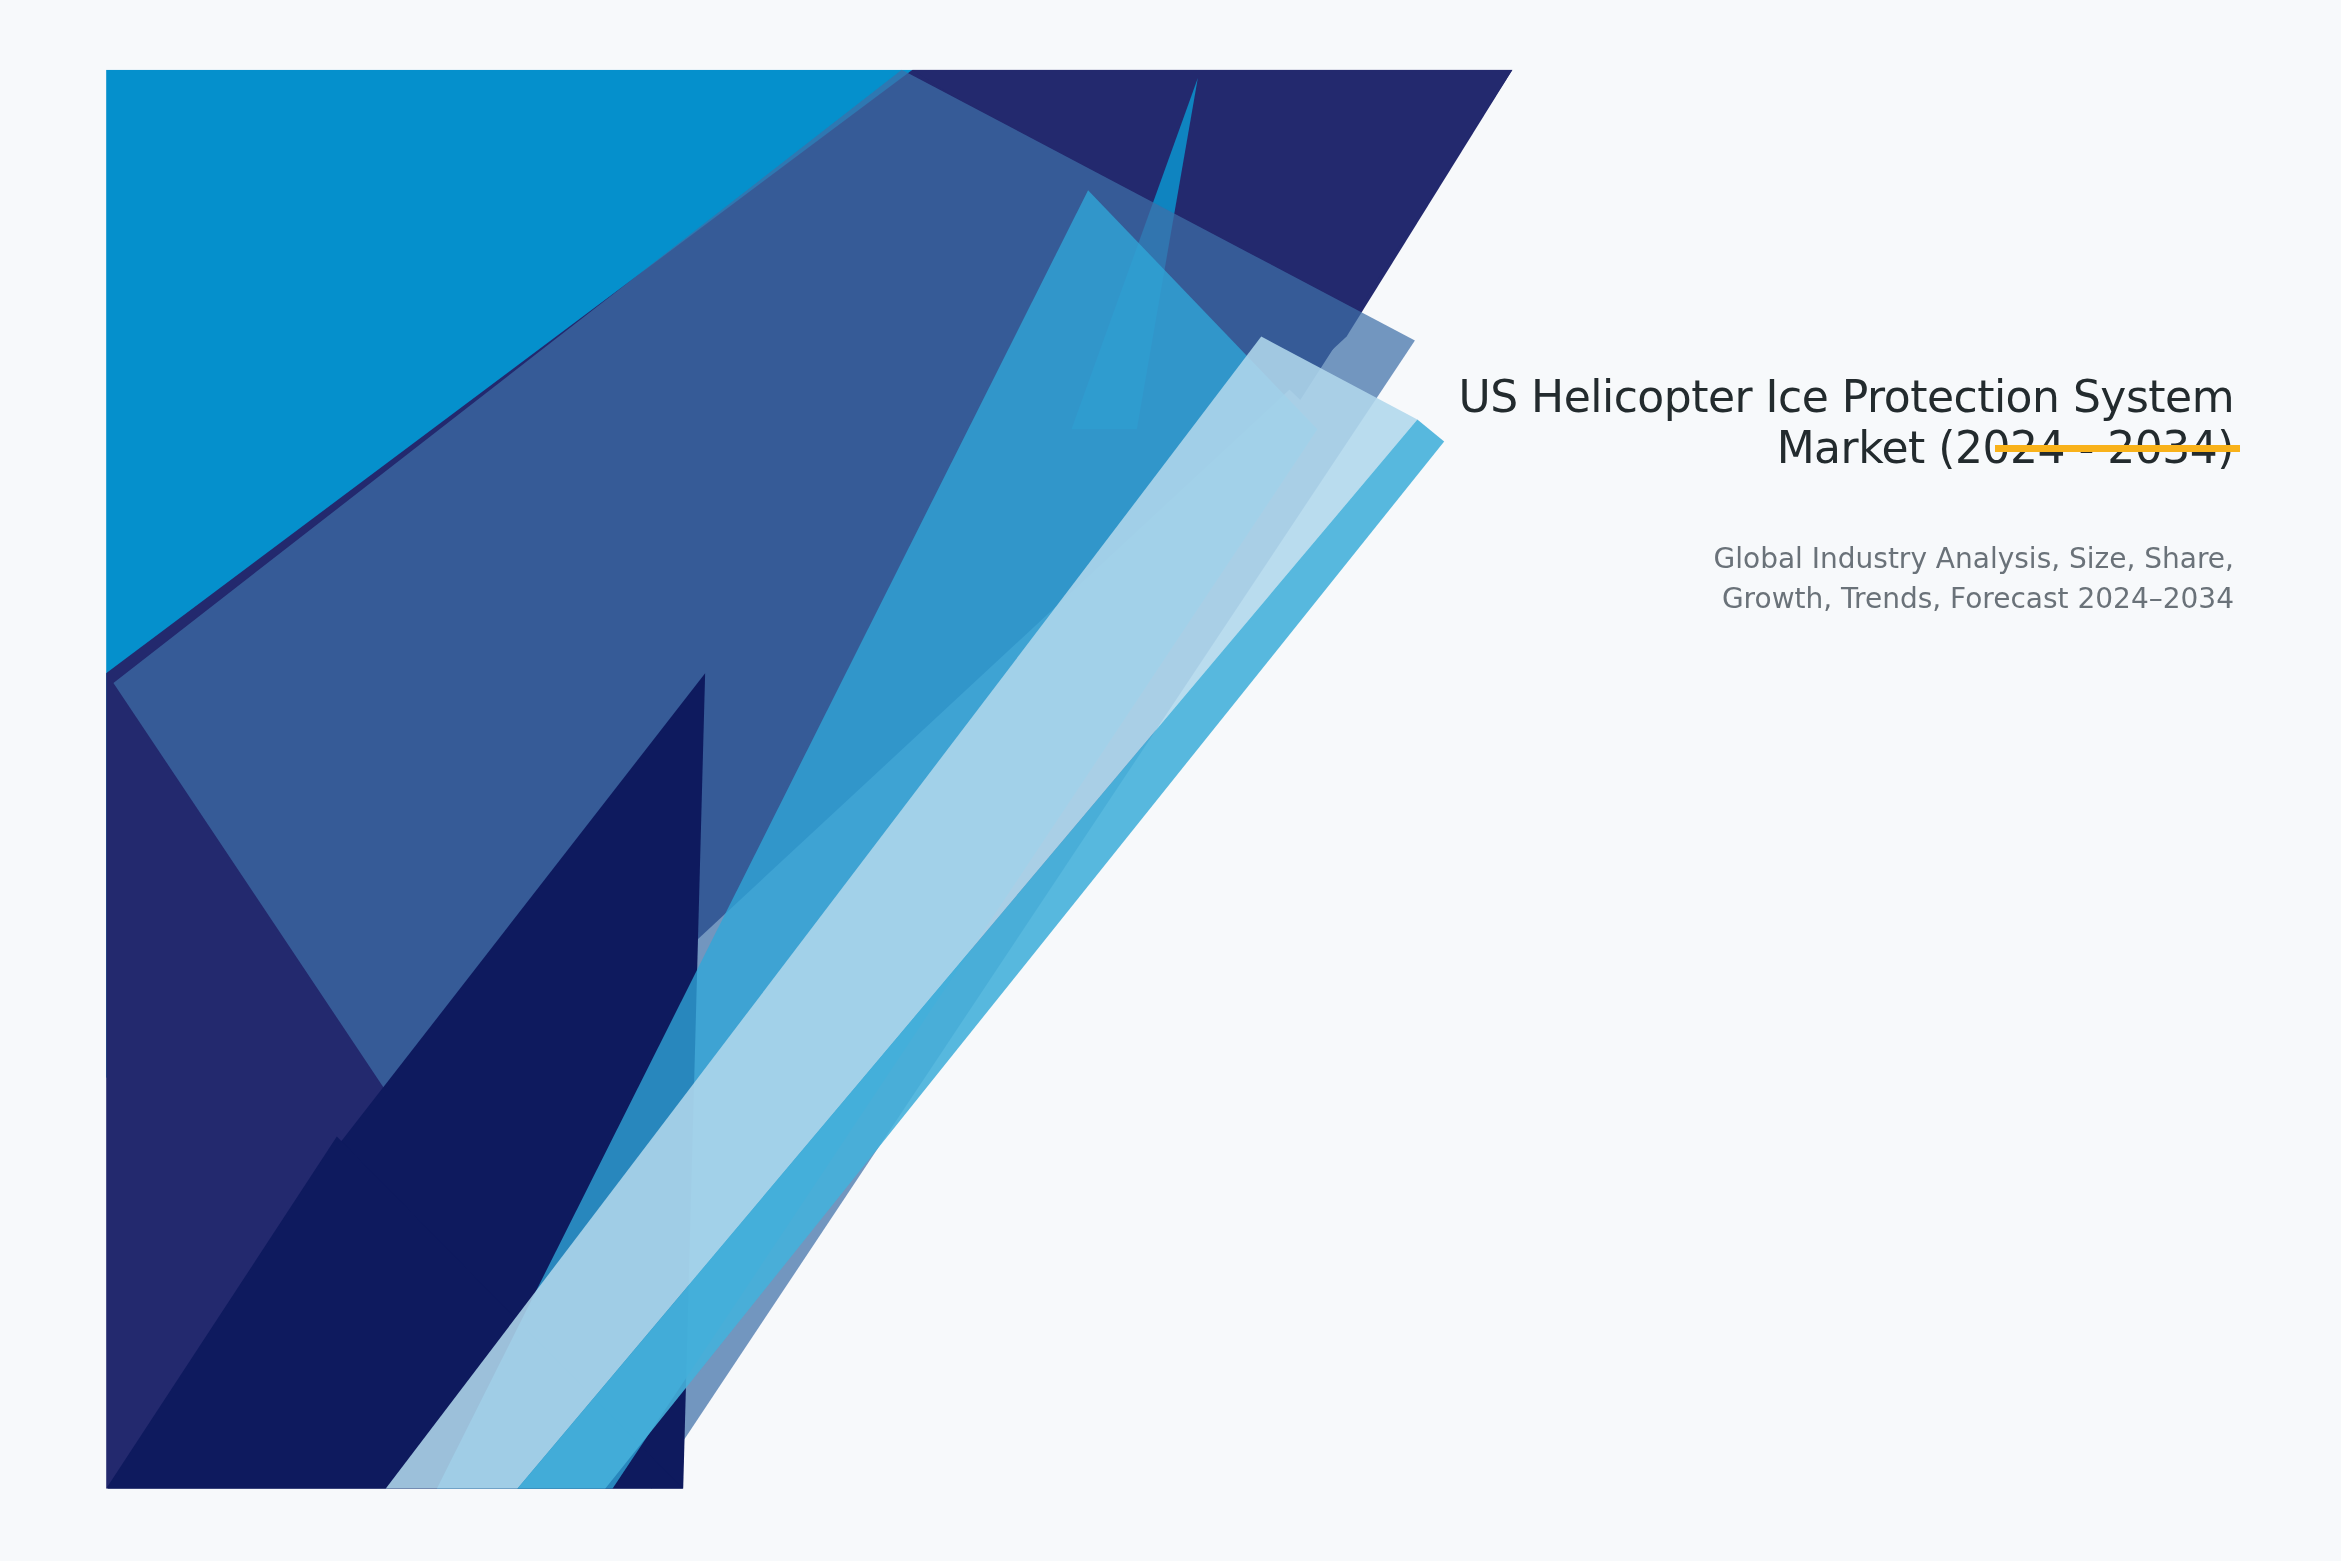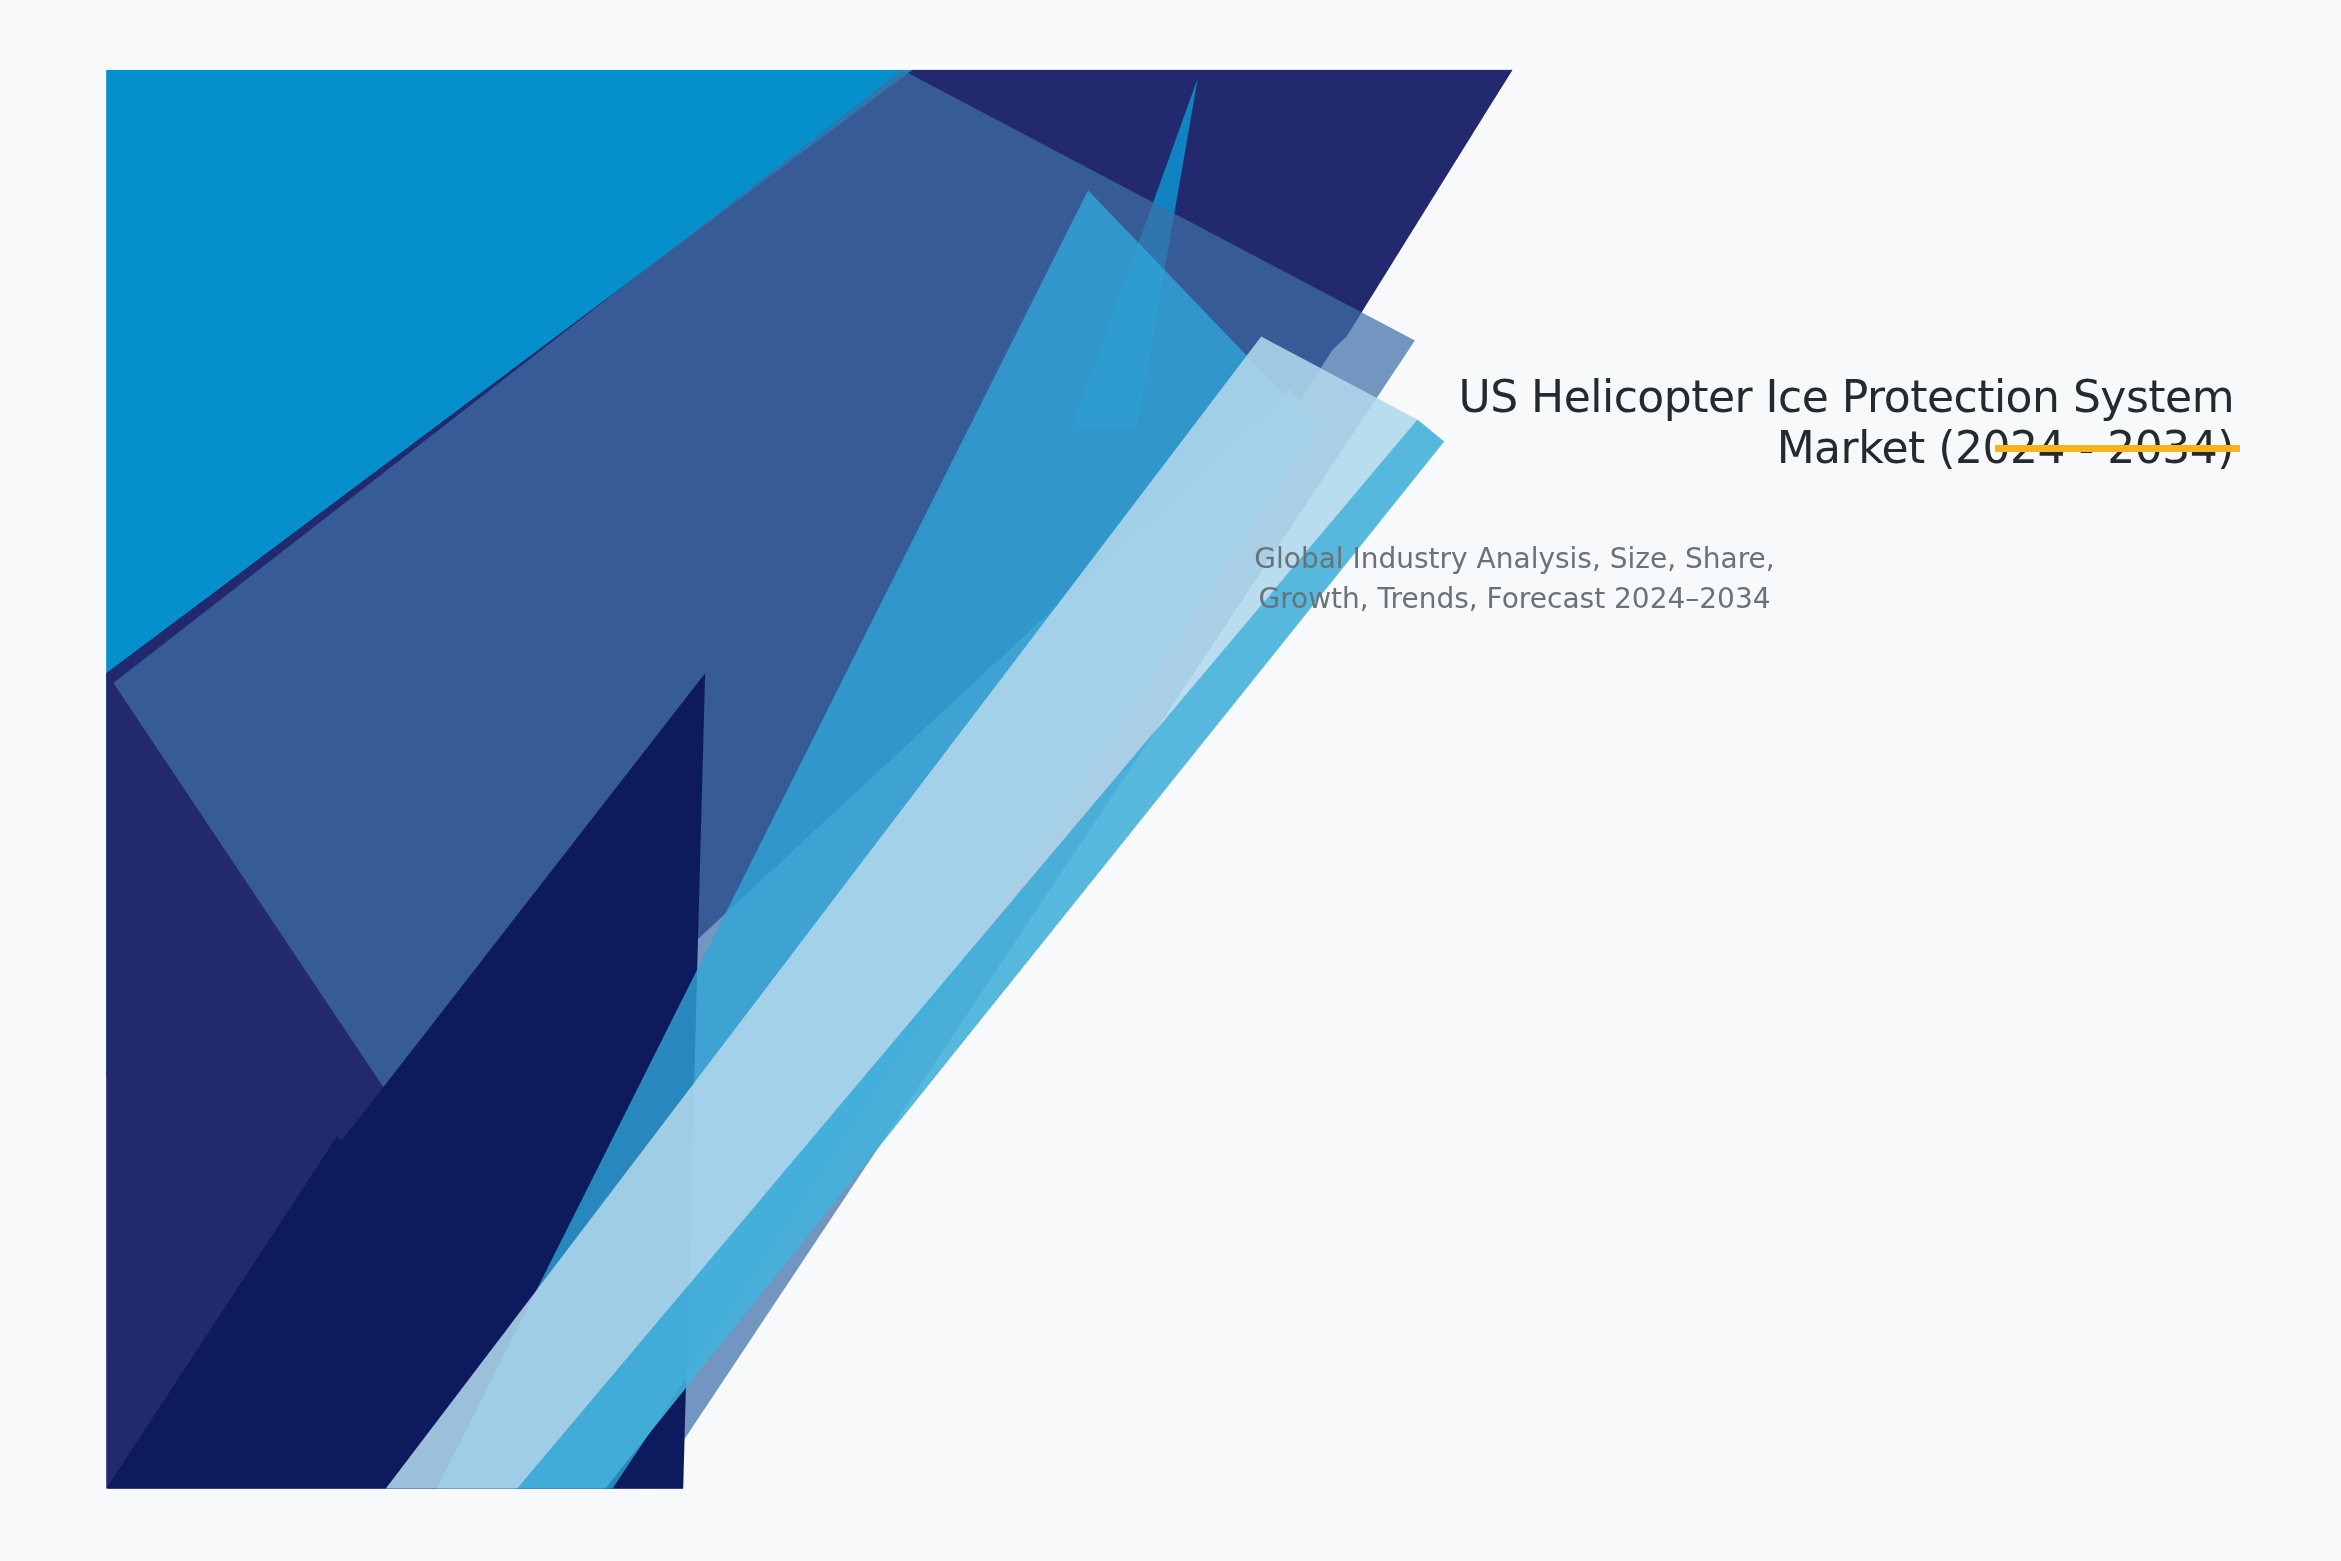--- a/index.html
+++ b/index.html
@@ -76,21 +76,21 @@
   }
 
   #cover-subtitle {
     margin: 0;
     padding-top: 66px;
     font-family: "DejaVu Sans", "Liberation Sans", sans-serif;
     font-weight: 400;
     font-size: 28px;
     line-height: 1.42;
     color: #6a7279;
-    text-align: center;
+    text-align: right;
     white-space: pre-line;
   }
 </style>
 </head>
 <body>
 
 <div id="cover-page">
 
   <div id="cover-artwork">
     <svg viewBox="0 0 4800 3200" xmlns="http://www.w3.org/2000/svg" shape-rendering="geometricPrecision">

